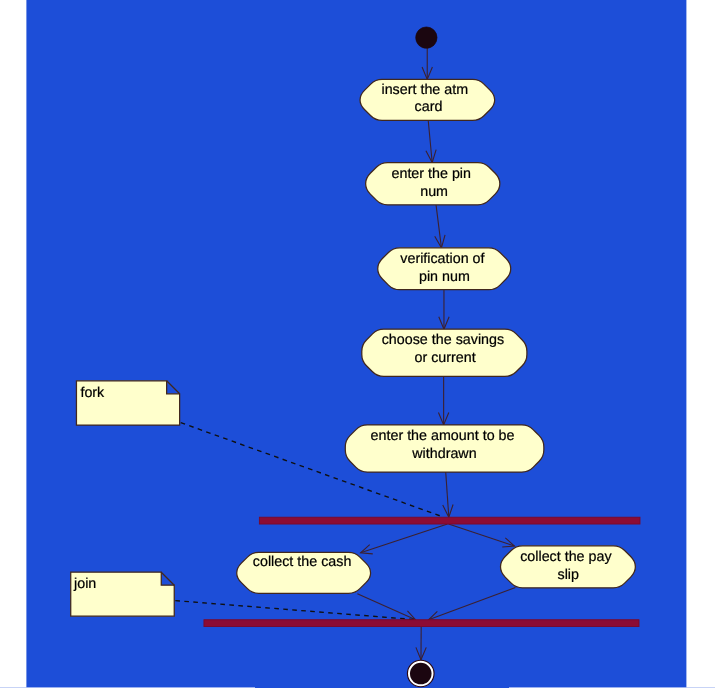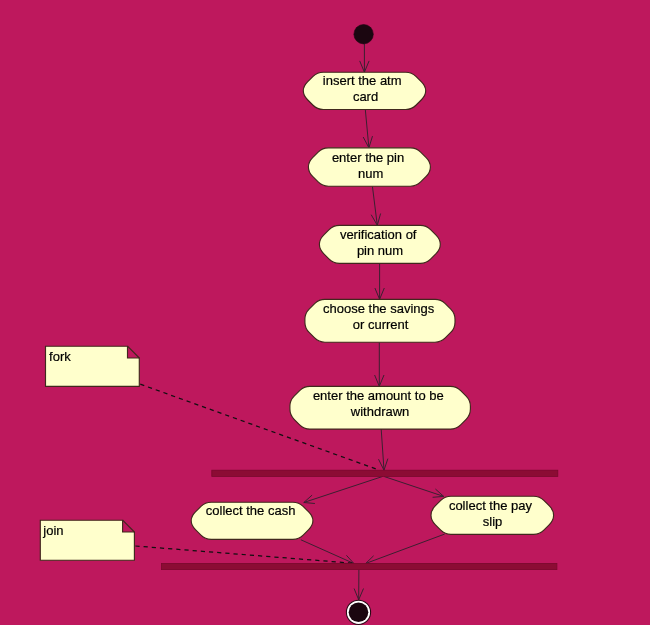--- a/index.html
+++ b/index.html
@@ -1,19 +1,19 @@
 <!DOCTYPE html>
 <html><head>
 <meta charset="utf-8">
 <title>ATM Activity Diagram</title>
 <style>
   html,body{margin:0;padding:0;background:#ffffff;}
   body{width:650px;height:625px;overflow:hidden;
        font-family:"Liberation Sans",sans-serif;-webkit-font-smoothing:none;}
-  #canvas{position:relative;width:650px;height:625px;background:#be185d;}
+  #canvas{position:relative;width:600px;height:625px;background:#1d4ed8;margin-left:24px;}
   svg#diagram{position:absolute;left:0;top:0;display:block;
               will-change:transform;}
   .node-label{font-family:"Liberation Sans",sans-serif;font-size:13px;
               fill:#000000;text-anchor:start;
               stroke:#000000;stroke-width:0.2px;paint-order:stroke fill;}
   .note-label{font-family:"Liberation Sans",sans-serif;font-size:13px;
               fill:#000000;text-anchor:start;
               stroke:#000000;stroke-width:0.2px;paint-order:stroke fill;}
 </style>
 </head>

